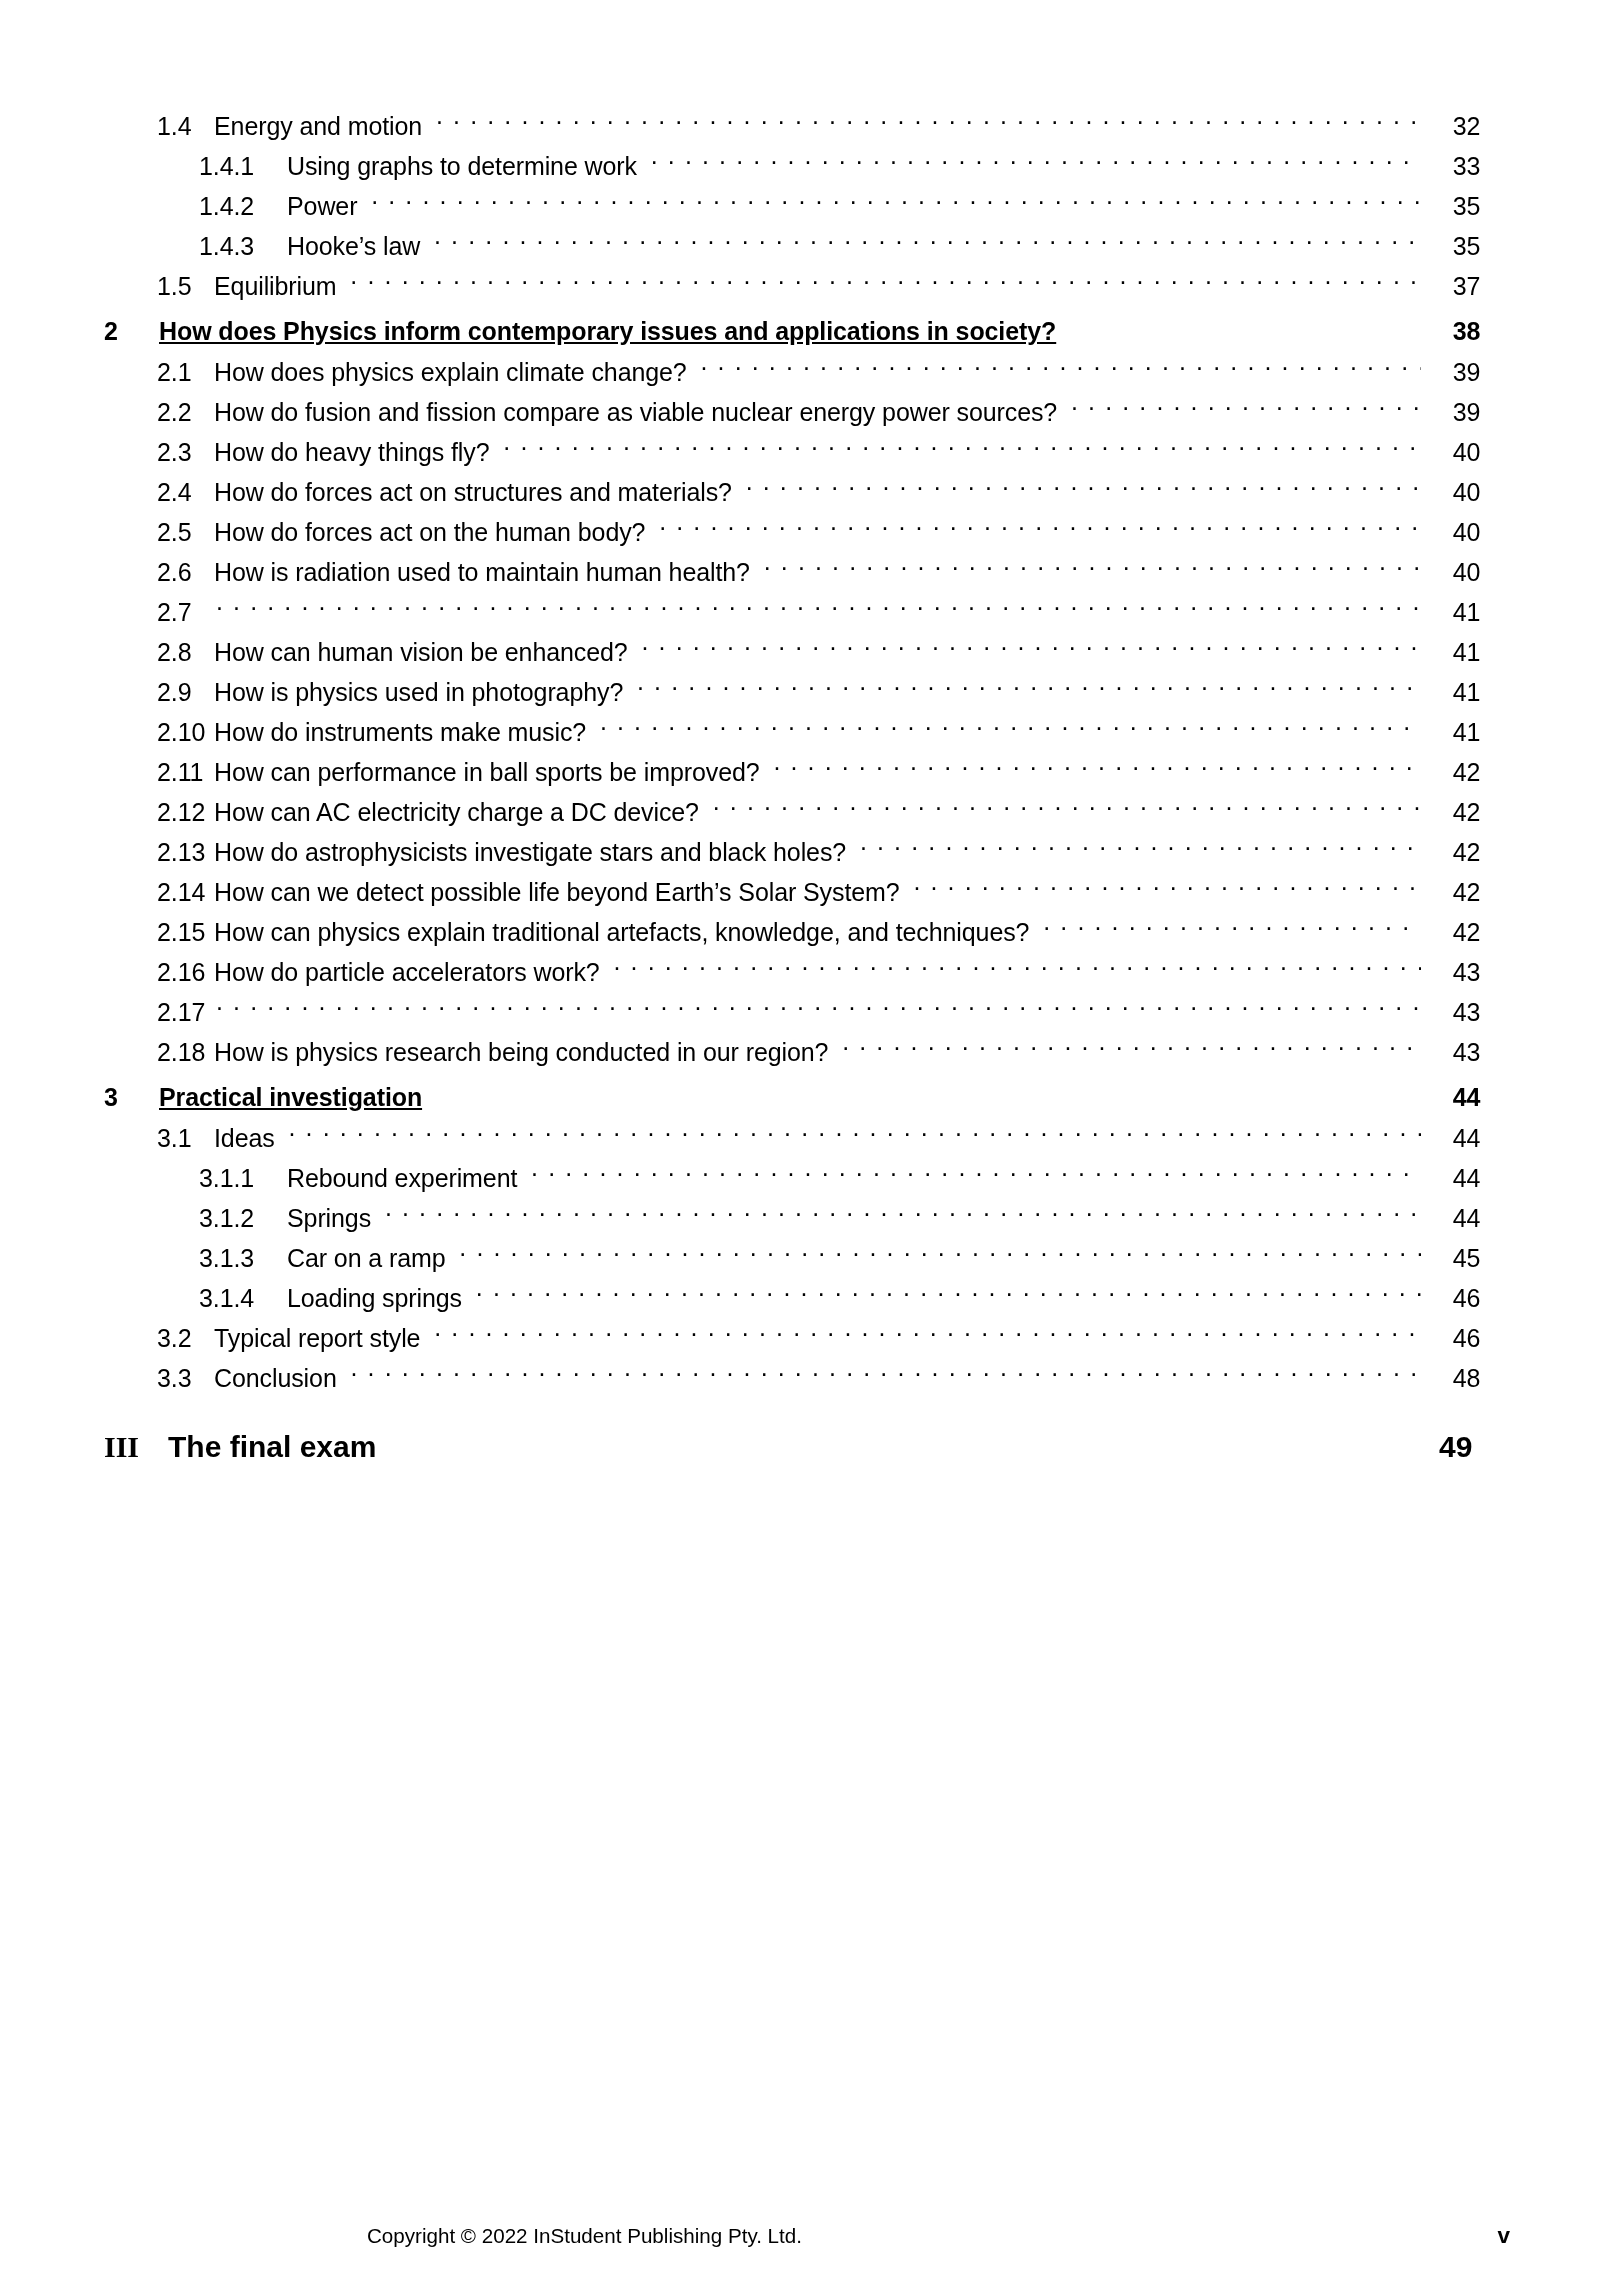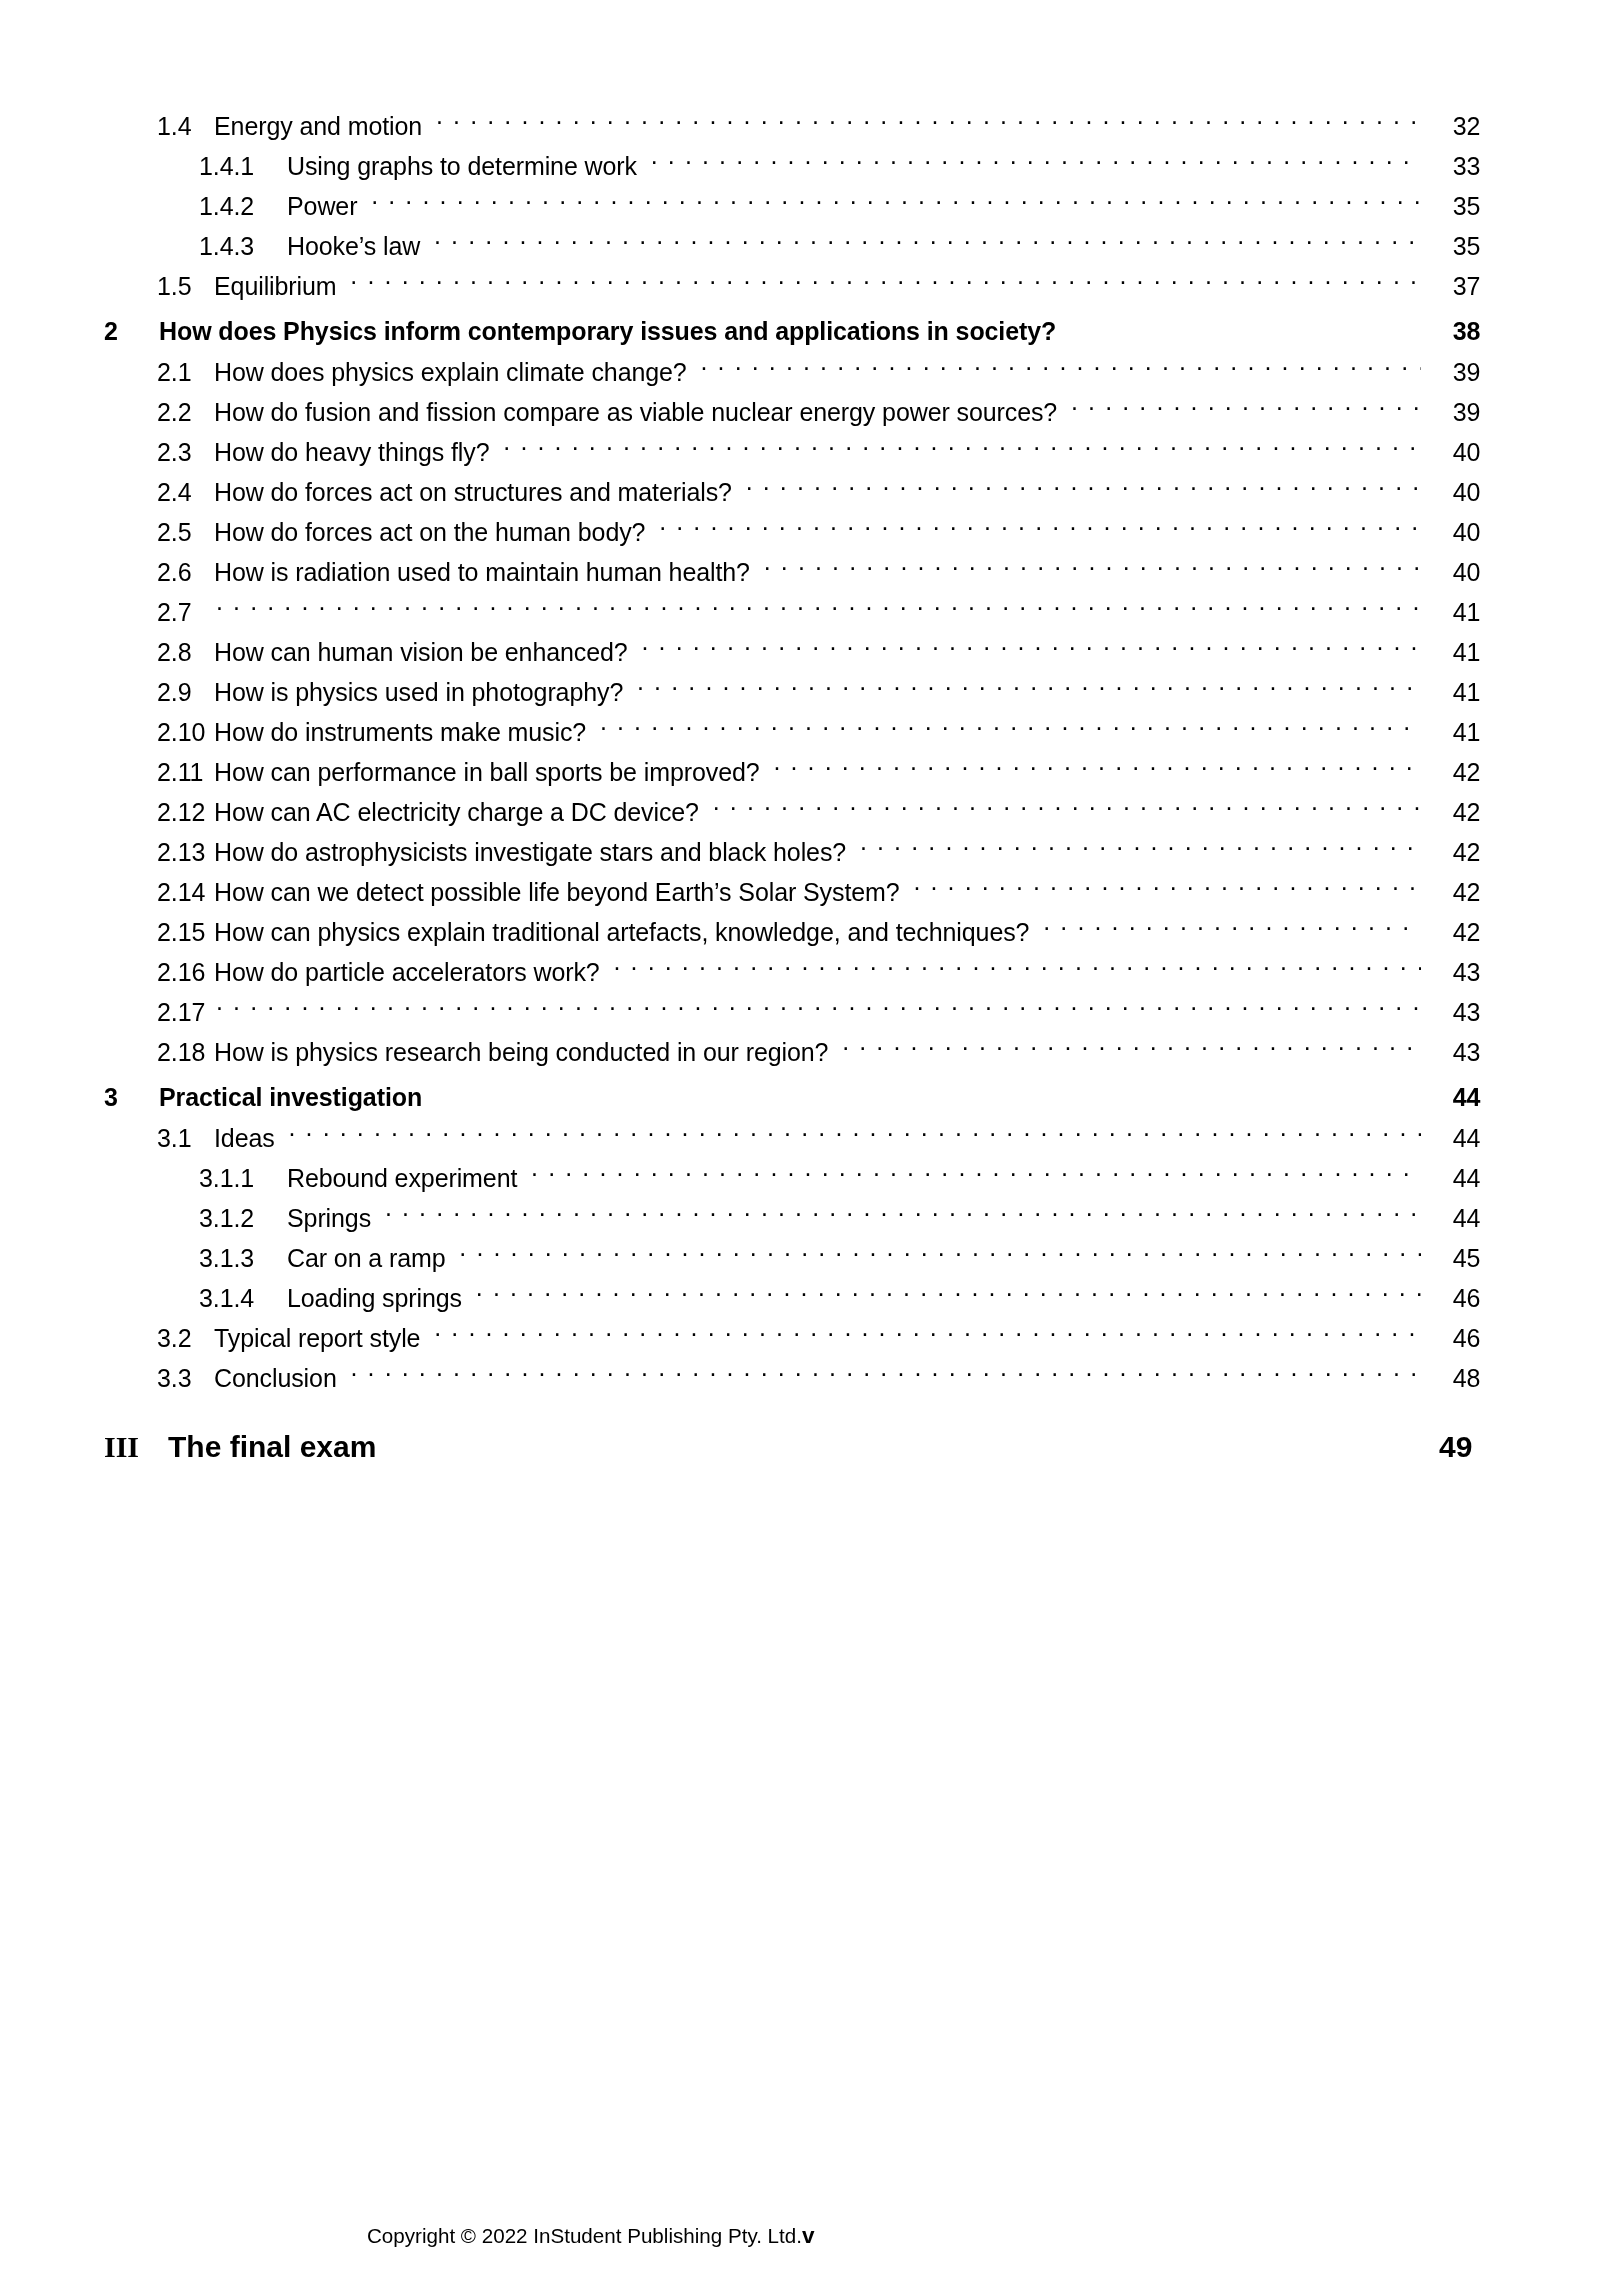--- a/index.html
+++ b/index.html
@@ -67,21 +67,21 @@
   .page-no {
     flex: 0 0 auto;
     width: 55px;
     text-align: center;
     padding-left: 15.7px;
   }
 
   
   .lvl-chapter { font-weight: bold; margin-top: 4.9px; margin-bottom: 1px; }
   .lvl-chapter .num { width: 55px; }
-  .lvl-chapter .title { padding-right: 0; }
+  .lvl-chapter .title { padding-right: 0; text-decoration: underline; }
 
   .lvl-section .num { width: 57px; margin-left: 53px; }
   .lvl-subsection .num { width: 88px; margin-left: 95px; }
 
   .lvl-chapter .leader::before { content: ""; }
 
   
   .part-row {
     display: flex;
     align-items: baseline;
@@ -97,21 +97,21 @@
   .part-row .page-no { width: 55px; text-align: left; }
 
   
   .footer {
     position: absolute;
     left: 120px;
     top: 2223px;
     width: 1390px;
     display: flex;
     align-items: baseline;
-    justify-content: flex-start;
+    justify-content: space-between;
     font-size: 20.6px;
   }
   .footer-copy { flex: 0 0 auto; margin-left: 247px; }
   .footer-page { flex: 0 0 auto; font-weight: bold; font-size: 22.5px; }
 </style>
 </head>
 <body>
 
 <div class="page">
 

